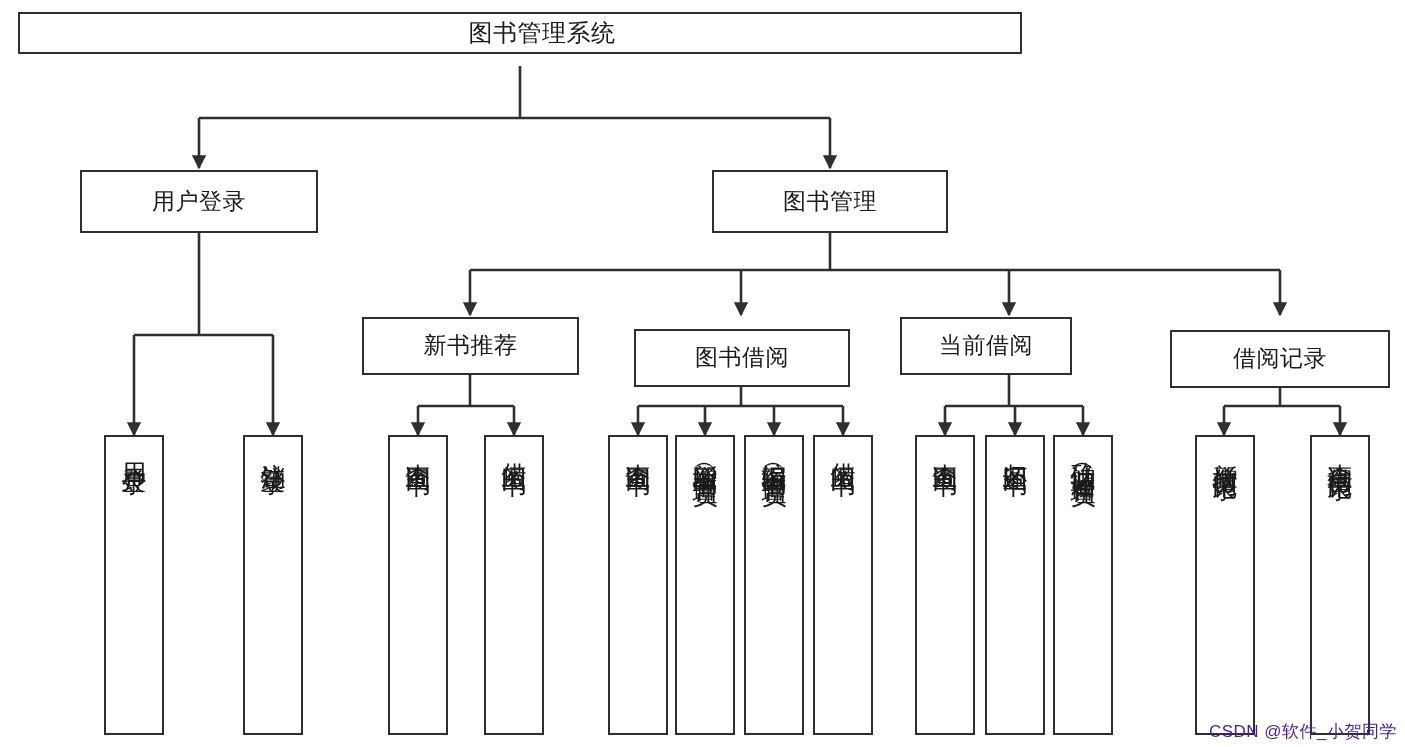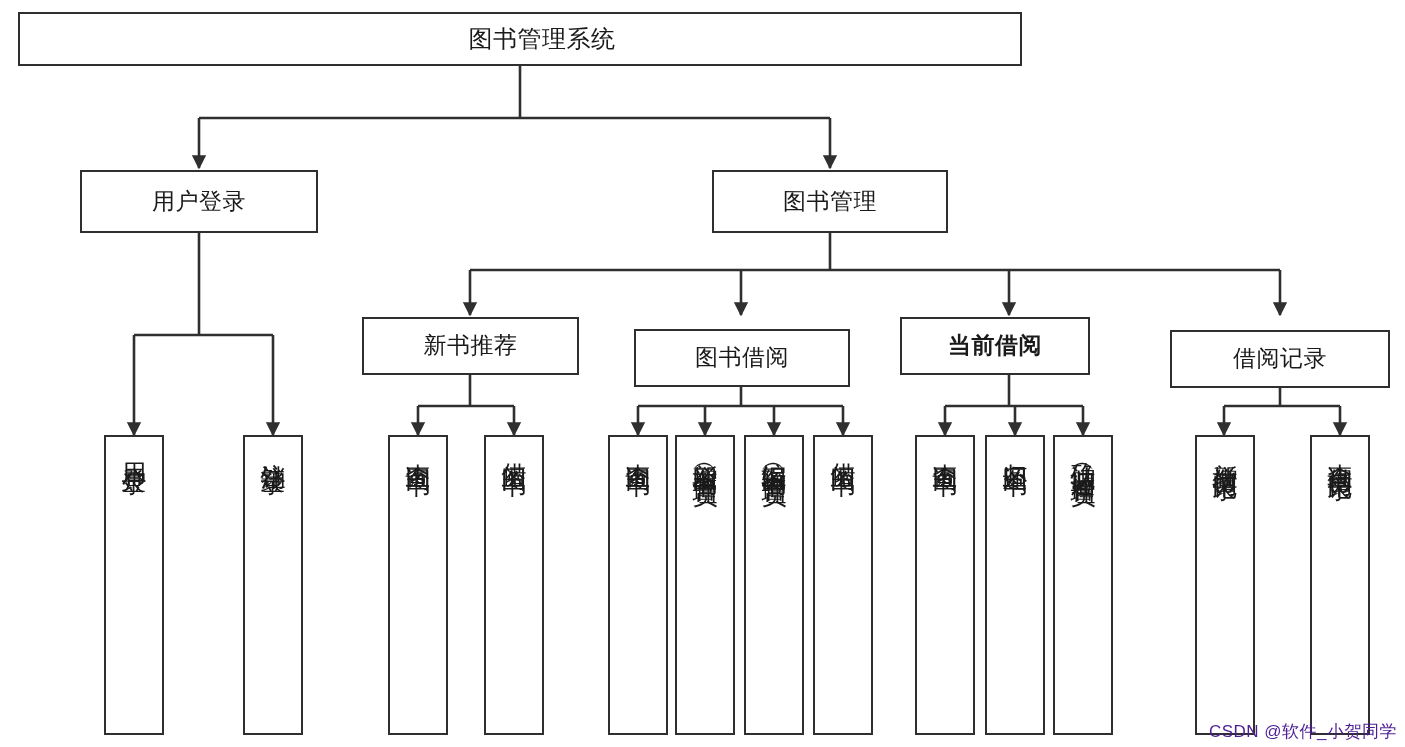--- a/index.html
+++ b/index.html
@@ -125,38 +125,38 @@
       <path d="M 1015 406 L 1015 435" marker-end="url(#arrow)"></path>
       <path d="M 1083 406 L 1083 435" marker-end="url(#arrow)"></path>
 
       <path d="M 1280 375 L 1280 406"></path>
       <path d="M 1224 406 L 1340 406"></path>
       <path d="M 1224 406 L 1224 435" marker-end="url(#arrow)"></path>
       <path d="M 1340 406 L 1340 435" marker-end="url(#arrow)"></path>
     </g>
   </svg>
 
-  <div class="node horiz root" style="left:18px; top:12px; width:1004px; height:54px;padding-left:44px;">
+  <div class="node horiz root" style="left:18px; top:12px; width:1004px; height:42px;padding-left:44px;">
     <span class="lbl">图书管理系统</span>
   </div>
 
   <div class="node horiz" style="left:80px; top:170px; width:238px; height:63px;">
     <span class="lbl">用户登录</span>
   </div>
   <div class="node horiz" style="left:362px; top:317px; width:217px; height:58px;">
     <span class="lbl">新书推荐</span>
   </div>
 
   <div class="node horiz" style="left:712px; top:170px; width:236px; height:63px;">
     <span class="lbl">图书管理</span>
   </div>
   <div class="node horiz" style="left:634px; top:329px; width:216px; height:58px;">
     <span class="lbl">图书借阅</span>
   </div>
-  <div class="node horiz" style="left:900px; top:317px; width:190px; height:58px;font-weight:bold;">
+  <div class="node horiz" style="left:900px; top:317px; width:172px; height:58px;">
     <span class="lbl">当前借阅</span>
   </div>
   <div class="node horiz" style="left:1170px; top:330px; width:220px; height:58px;">
     <span class="lbl">借阅记录</span>
   </div>
 
   <div class="node vert" style="left:104px; top:435px; width:60px; height:300px;">
     <span class="lbl">用户登录</span>
   </div>
   <div class="node vert" style="left:243px; top:435px; width:60px; height:300px;">

